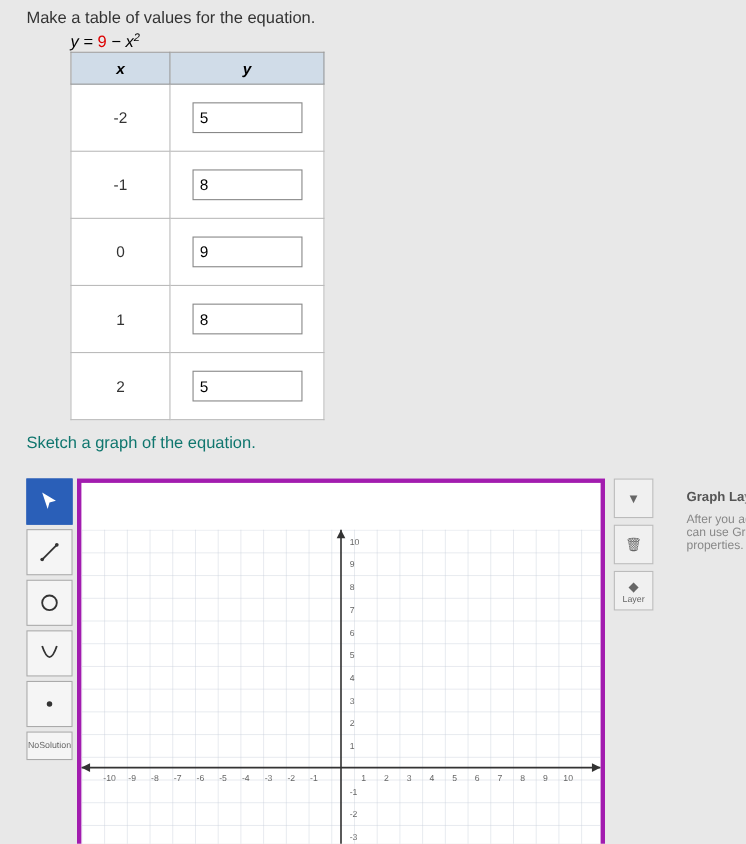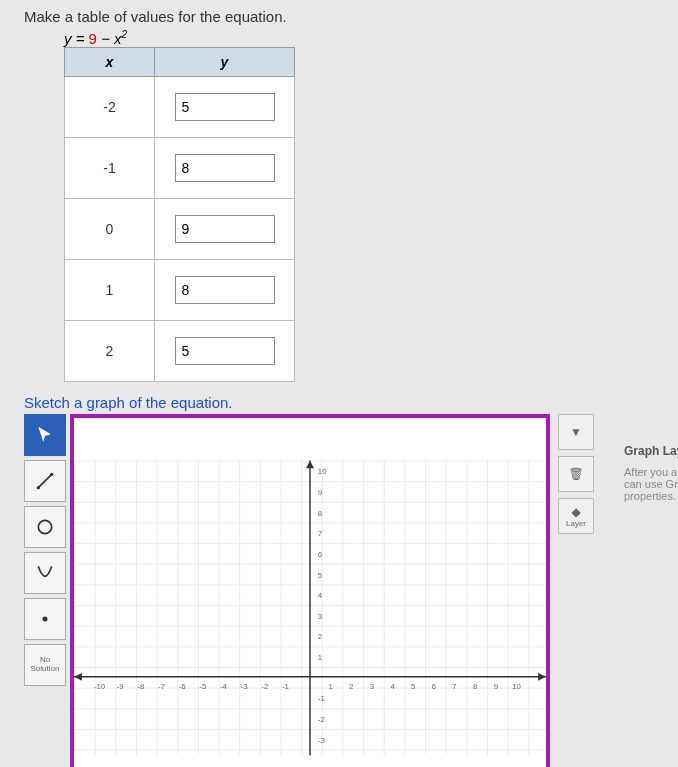--- a/index.html
+++ b/index.html
@@ -58,22 +58,22 @@
       width: 100px;
       height: 28px;
       border: 1px solid #888;
       padding: 2px 6px;
       font-size: 14px;
       text-align: left;
       background: #fff;
     }
     .instruction2 {
       font-size: 15px;
-      color: #1d4ed8;
-      margin: 8px 0 3px 0;
+      color: #0f766e;
+      margin: 8px 0 24px 0;
     }
     .graph-area {
       display: flex;
       align-items: flex-start;
       gap: 4px;
     }
     .toolbar {
       display: flex;
       flex-direction: column;
       gap: 4px;
@@ -89,26 +89,26 @@
       justify-content: center;
       cursor: pointer;
       font-size: 18px;
     }
     .tool.active {
       background: #2a5fb8;
       color: #fff;
       border-color: #2a5fb8;
     }
     .tool.nosol {
-      height: 42px;
+      height: 26px;
       font-size: 8px;
       line-height: 1.1;
       text-align: center;
       color: #666;
-      flex-direction: column;
+      flex-direction: row;
     }
     .tool svg { width: 20px; height: 20px; }
     .graph-canvas {
       width: 480px;
       height: 388px;
       background: #fff;
       border: 4px solid #a21caf;
       position: relative;
     }
     .grid-svg {

